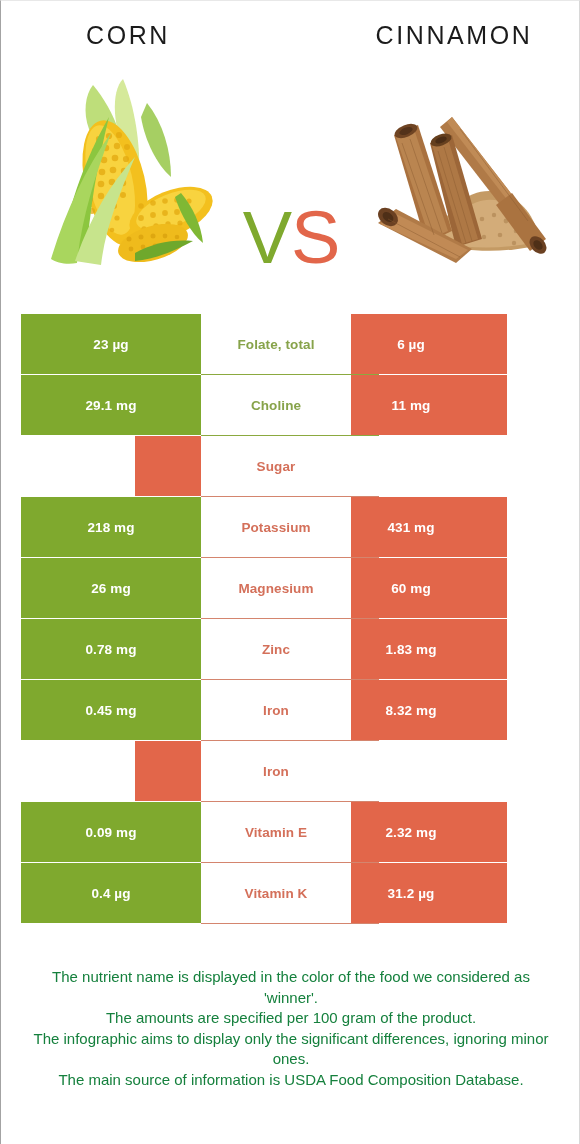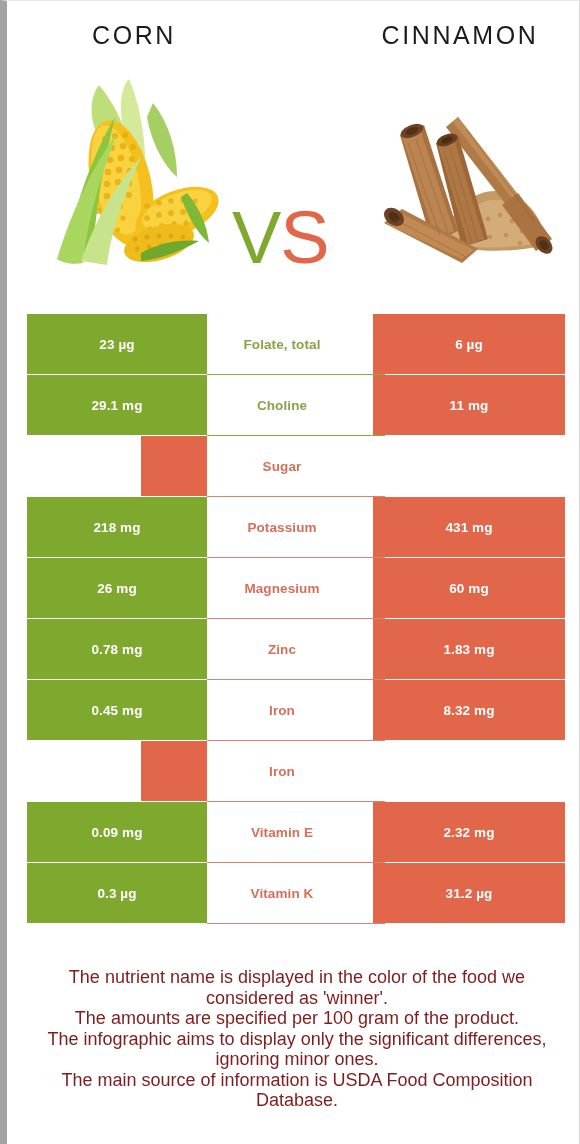--- a/index.html
+++ b/index.html
@@ -11,21 +11,21 @@
     background:#ffffff;
     font-family:"Liberation Sans", sans-serif;
     overflow:hidden;
   }
 
   #page {
     position:relative;
     width:580px;
     height:1144px;
     background:#ffffff;
-    border-left:7px solid #a3a3a3;
+    border-left:1px solid #a3a3a3;
     border-right:1px solid #d8d8d8;
     border-top:1px solid #e8e8e8;
   }
 
   
   .header {
     position:relative;
     height:72px;
     width:100%;
   }
@@ -55,21 +55,21 @@
     height:200px;
   }
   .hero-img.left  { left:30px;  width:210px; }
   .hero-img.right { left:355px; width:195px; }
 
   .vs {
     position:absolute;
     left:225px;
     top:128px;
     width:130px;
-    text-align:left;
+    text-align:center;
     font-size:74px;
     font-weight:400;
     letter-spacing:-1px;
     line-height:1;
     font-family:"Liberation Sans", sans-serif;
   }
   .vs .v { color:#7FA92E; }
   .vs .s { color:#E2664A; }
 
   
@@ -77,21 +77,20 @@
     position:absolute;
     left:20px;
     top:313px;
     width:538px;
   }
   .row {
     position:relative;
     display:flex;
     height:60px;
     margin-bottom:1px;
-    justify-content:space-between;
   }
   .cell {
     display:flex;
     align-items:center;
     justify-content:center;
     height:100%;
     font-size:13.5px;
     font-weight:bold;
     letter-spacing:0.1px;
   }
@@ -120,23 +119,23 @@
   .row.green  .divider { background:#8BA93F; }
   .row.orange .divider { background:#D4856E; }
 
   
   .footnote {
     position:absolute;
     left:24px;
     top:966px;
     width:532px;
     text-align:center;
-    font-size:18px;
+    font-size:15px;
     line-height:20.5px;
-    color:#7f1d1d;
+    color:#15803d;
     font-family:"Liberation Sans", sans-serif;
   }
   .footnote p { margin:0; }
 </style>
 </head>
 <body>
 
 <div id="page">
 
   <div class="header">
@@ -329,21 +328,21 @@
         <div class="cell name">Iron</div>
         <div class="divider"></div>
       </div>
       <div class="row orange">
         <div class="cell left-val">0.09 mg</div>
         <div class="cell right-val">2.32 mg</div>
         <div class="cell name">Vitamin E</div>
         <div class="divider"></div>
       </div>
       <div class="row orange">
-        <div class="cell left-val">0.3 µg</div>
+        <div class="cell left-val">0.4 µg</div>
         <div class="cell right-val">31.2 µg</div>
         <div class="cell name">Vitamin K</div>
         <div class="divider"></div>
       </div>
     </div>
 
   <div class="footnote">
     <p>The nutrient name is displayed in the color of the food we considered as 'winner'.</p>
     <p>The amounts are specified per 100 gram of the product.</p>
     <p>The infographic aims to display only the significant differences, ignoring minor ones.</p>

